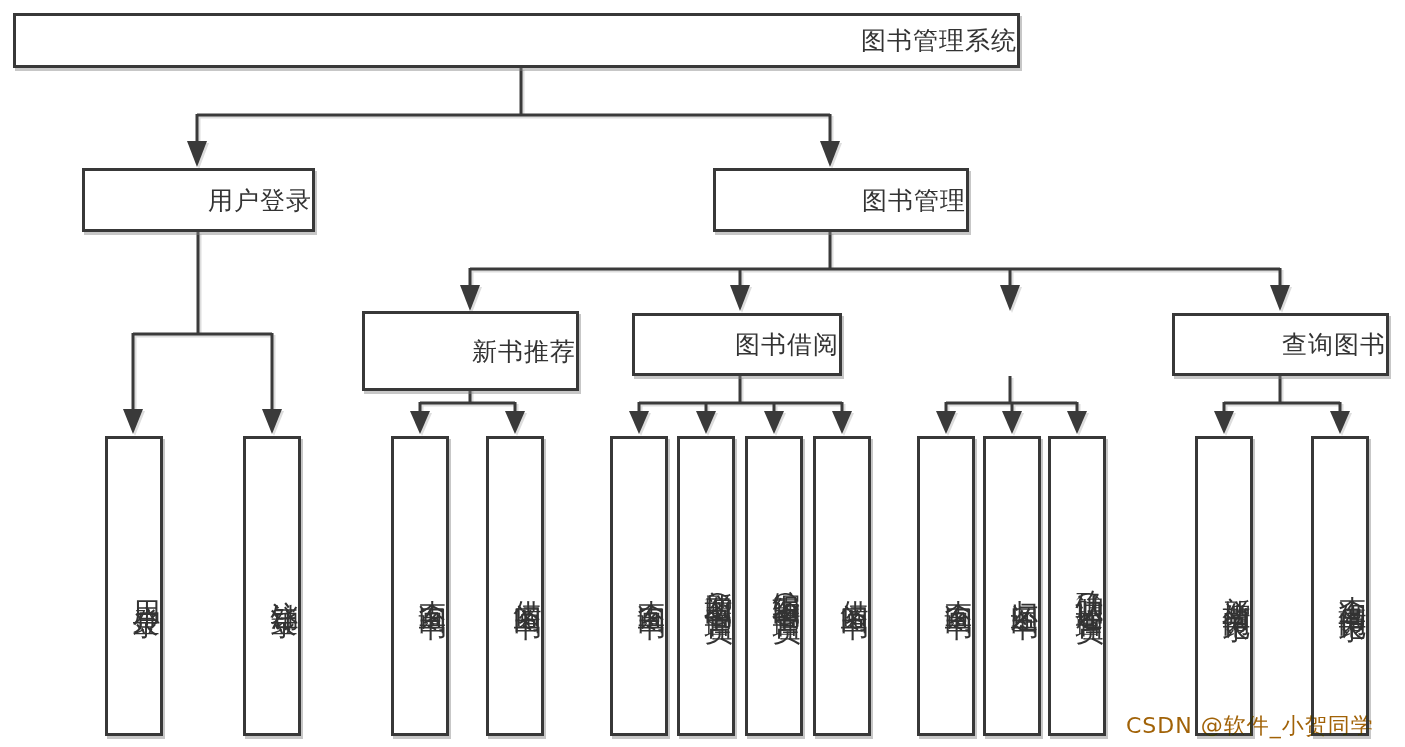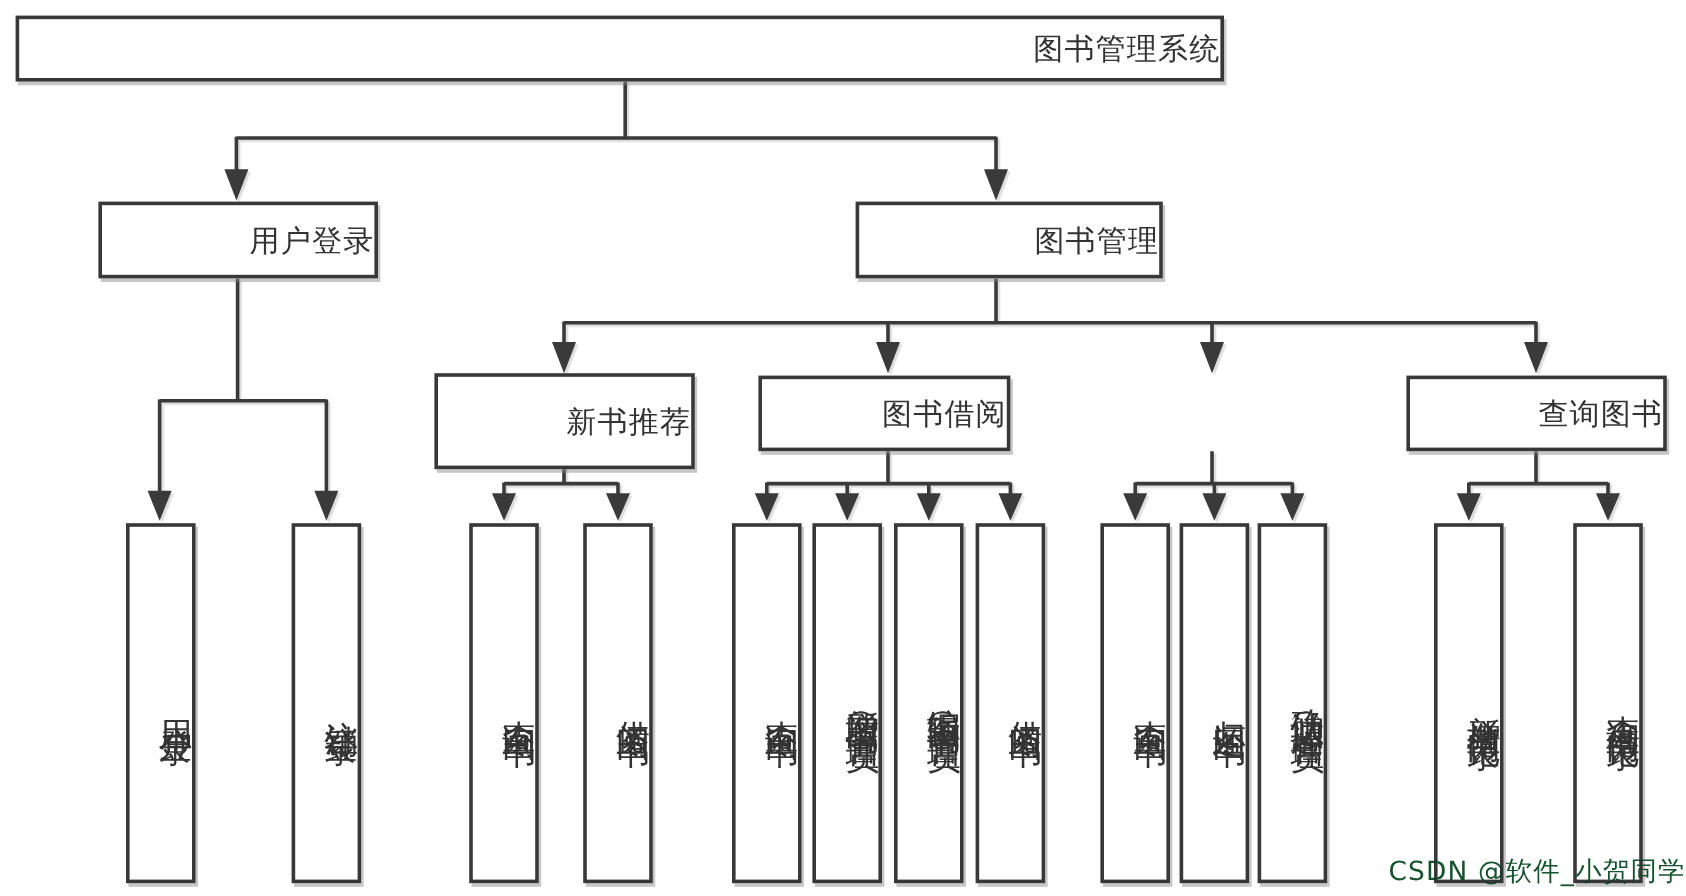--- a/index.html
+++ b/index.html
@@ -46,24 +46,24 @@
   .vbox span {
     writing-mode: vertical-rl;
     text-orientation: mixed;
     font-size: 28px;
     letter-spacing: 4px;
     color: #333333;
     line-height: 1;
   }
   .watermark {
     position: absolute;
-    left: 1157px;
+    left: 1126px;
     top: 711px;
     font-size: 22px;
-    color: #14532d;
+    color: #a16207;
     letter-spacing: 1px;
     white-space: nowrap;
     z-index: 5;
     mix-blend-mode: darken;
     text-shadow: 1px 1px 0 rgba(255,255,255,0.7);
   }
 </style>
 </head>
 <body>
 

